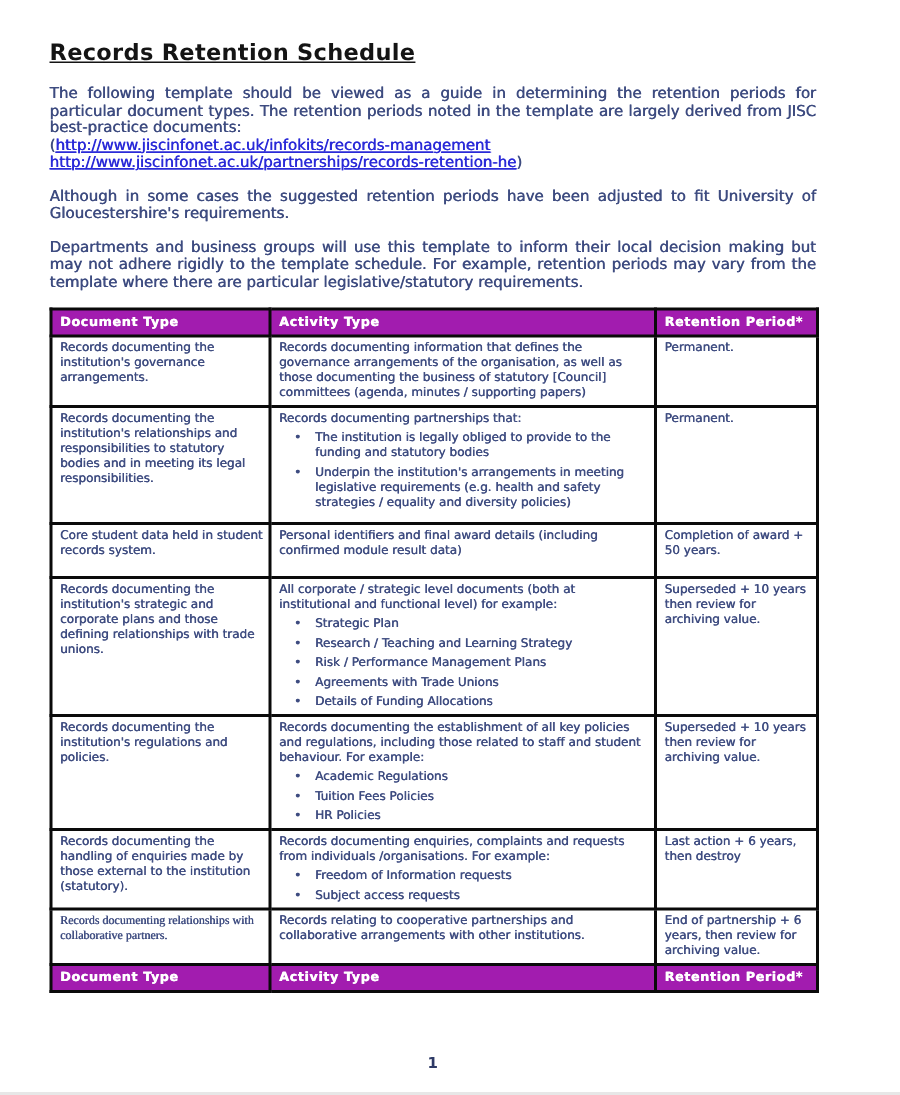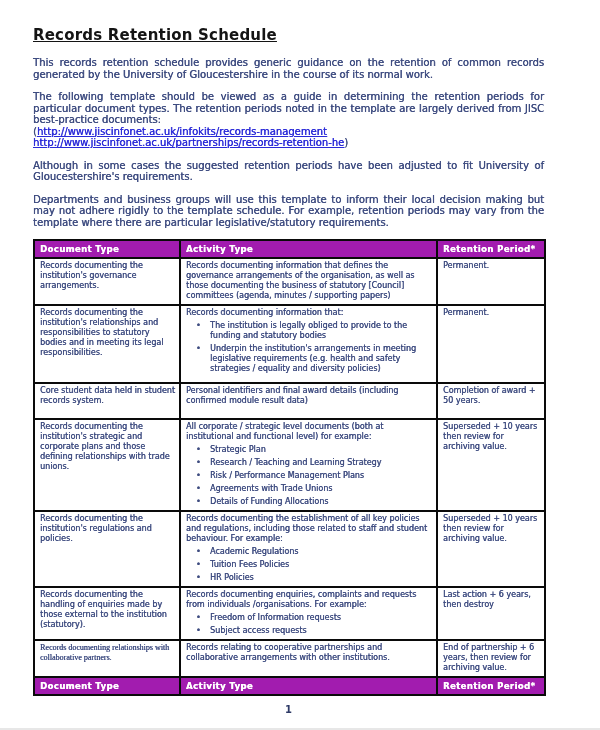--- a/index.html
+++ b/index.html
@@ -92,21 +92,20 @@
   }
 </style>
 </head>
 <body>
 
 <div class="page">
   <div class="content">
 
     <h1 class="doc-title">Records Retention Schedule</h1>
 
-    <p class="para">This records retention schedule provides generic guidance on the retention of common records generated by the University of Gloucestershire in the course of its normal work.</p>
 
     <p class="para"><span>The following template should be viewed as a guide in determining the retention periods for particular document types. The retention periods noted in the template are largely derived from JISC best-practice documents:</span><br>
       <span class="linkline"><span>(</span><a class="doclink">http://www.jiscinfonet.ac.uk/infokits/records-management</a></span><br>
       <span class="linkline"><a class="doclink">http://www.jiscinfonet.ac.uk/partnerships/records-retention-he</a><span>)</span></span>
     </p>
 
     <p class="para">Although in some cases the suggested retention periods have been adjusted to fit University of Gloucestershire's requirements.</p>
 
     <p class="para">Departments and business groups will use this template to inform their local decision making but may not adhere rigidly to the template schedule. For example, retention periods may vary from the template where there are particular legislative/statutory requirements.</p>
 
@@ -127,21 +126,21 @@
           <tr>
             <td style="height: 46px;">Records documenting the institution's governance arrangements.</td>
             <td>
               <div class="act-intro">Records documenting information that defines the governance arrangements of the organisation, as well as those documenting the business of statutory [Council] committees (agenda, minutes / supporting papers)</div>
             </td>
             <td>Permanent.</td>
           </tr>
           <tr>
             <td style="height: 78px;">Records documenting the institution's relationships and responsibilities to statutory bodies and in meeting its legal responsibilities.</td>
             <td>
-              <div class="act-intro">Records documenting information that:</div>
+              <div class="act-intro">Records documenting partnerships that:</div>
               <div class="bullet">
                 <span class="dot">•</span>
                 <span>The institution is legally obliged to provide to the funding and statutory bodies</span>
               </div>
               <div class="bullet">
                 <span class="dot">•</span>
                 <span>Underpin the institution's arrangements in meeting legislative requirements (e.g. health and safety strategies / equality and diversity policies)</span>
               </div>
             </td>
             <td>Permanent.</td>

